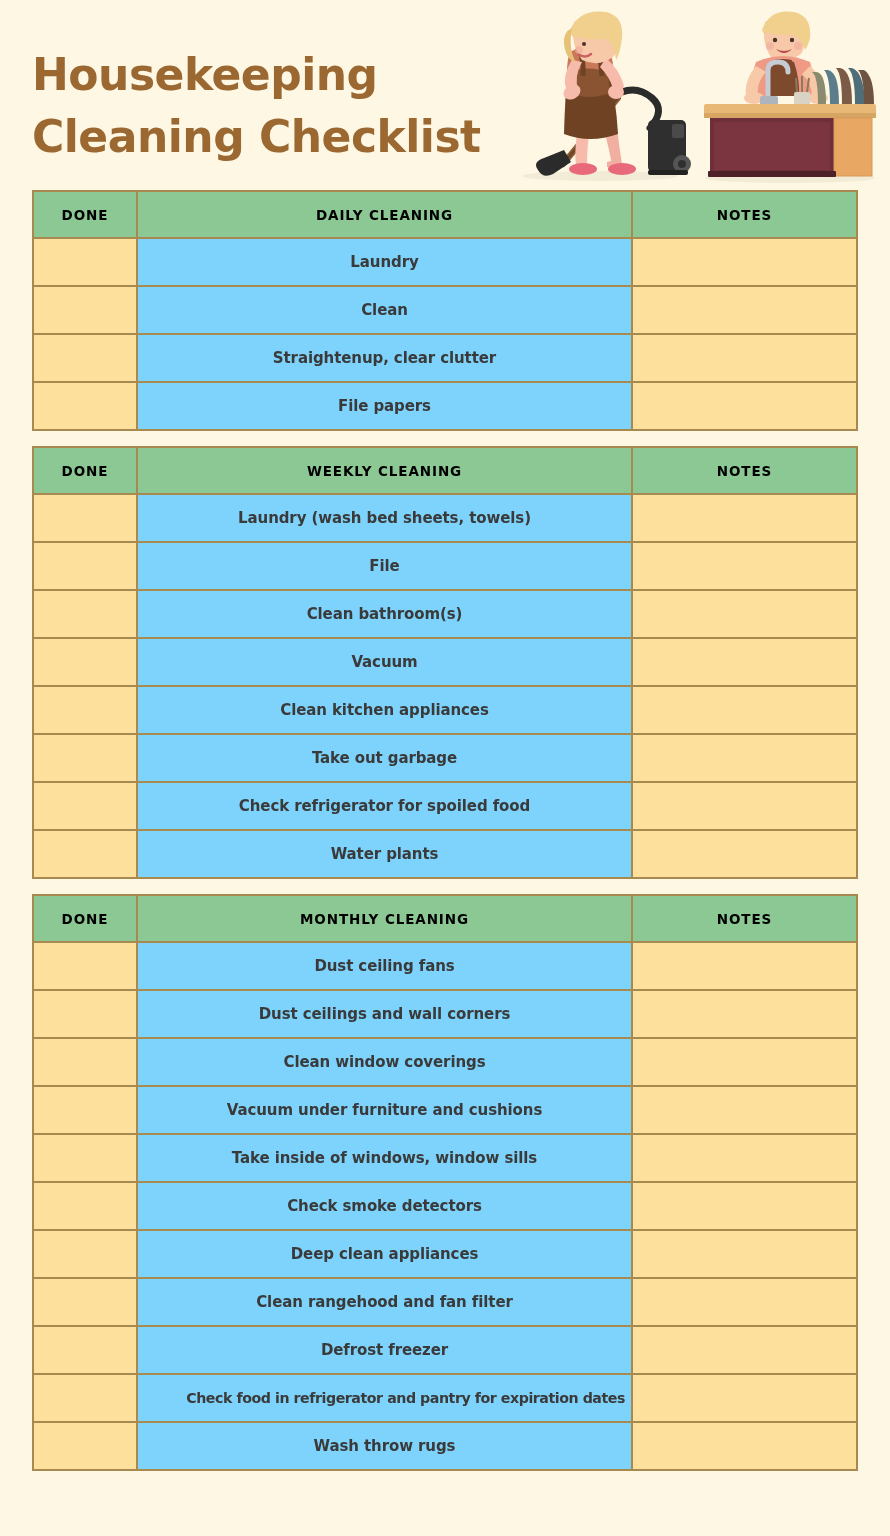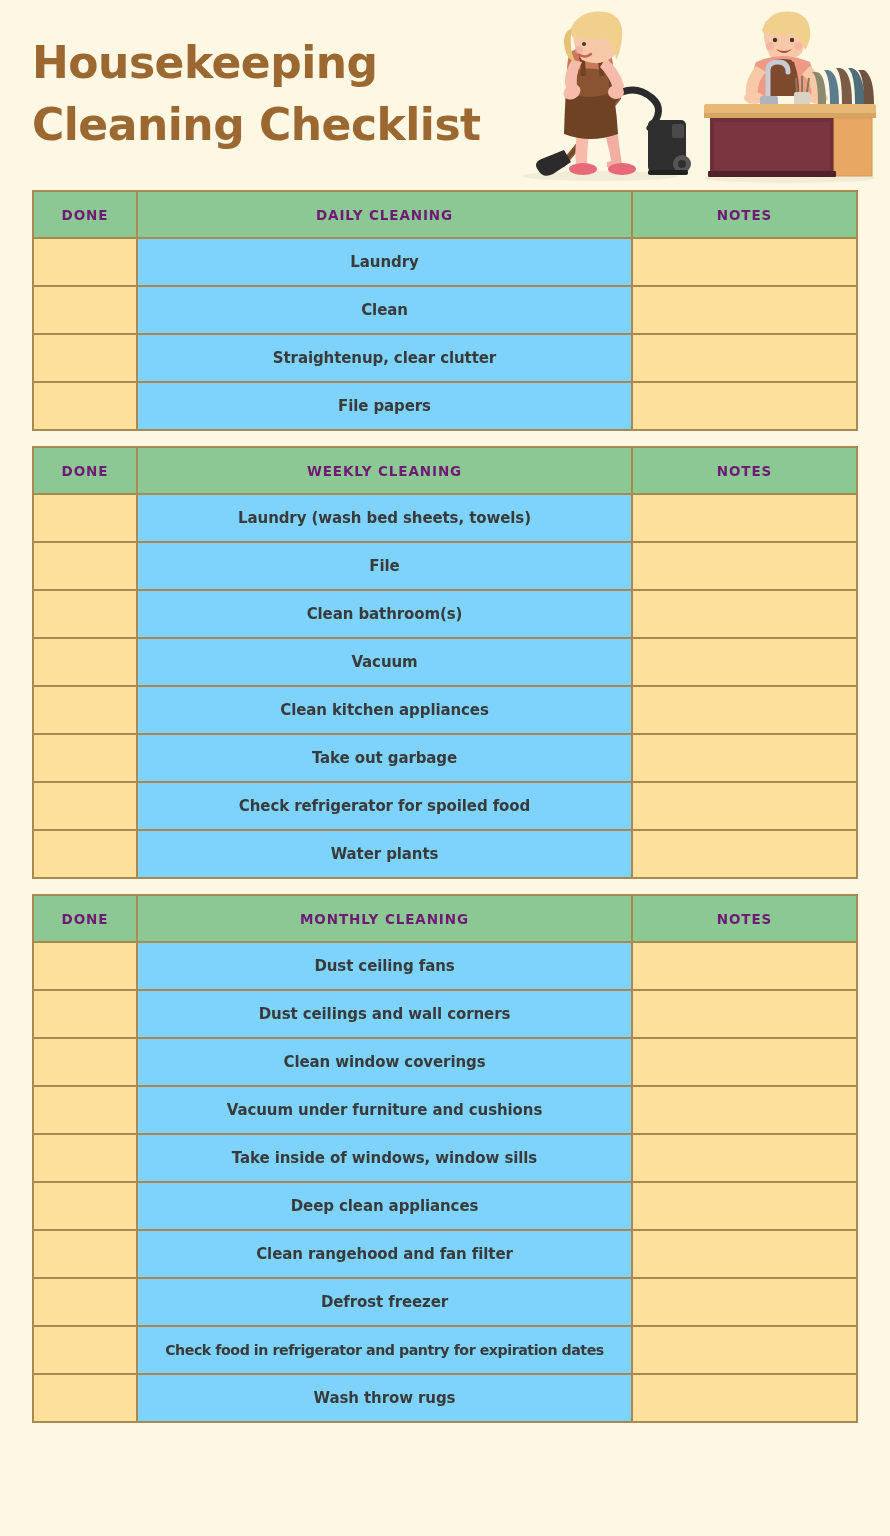--- a/index.html
+++ b/index.html
@@ -23,21 +23,21 @@
 
   
   .header {
     position: relative;
     height: 186px;
     padding: 0;
   }
   .title-block {
     position: absolute;
     left: 32px;
-    top: 32px;
+    top: 44px;
     width: 500px;
   }
   .title-line {
     font-family: "DejaVu Sans", sans-serif;
     font-weight: 900;
     font-size: 44px;
     line-height: 62px;
     letter-spacing: -0.5px;
     color: #9A6830;
     white-space: nowrap;
@@ -65,21 +65,21 @@
     border-collapse: collapse;
     table-layout: fixed;
     border: 2px solid #A8894F;
   }
   .checklist-table col.c-done { width: 104px; }
   .checklist-table col.c-task { width: 495px; }
   .checklist-table col.c-notes { width: 225px; }
 
   .checklist-table th {
     background: #8CC894;
-    color: #701a75;
+    color: #000000;
     font-family: "DejaVu Sans", sans-serif;
     font-weight: 900;
     font-size: 13.5px;
     letter-spacing: 0.9px;
     height: 45px;
     text-align: center;
     vertical-align: middle;
     border: 2px solid #A8894F;
     padding: 0;
     text-transform: uppercase;
@@ -99,20 +99,21 @@
     color: #3A3A3A;
     font-family: "DejaVu Sans", sans-serif;
     font-weight: 800;
     font-size: 15px;
     letter-spacing: -0.1px;
     white-space: nowrap;
   }
   .cell-task.tight {
     font-size: 14.2px;
     letter-spacing: -0.45px;
+    text-align: right;
   }
 </style>
 </head>
 <body>
 
 <div class="page">
 
   <div class="header">
     <div class="title-block">
       <div class="title-line">Housekeeping</div>
@@ -355,20 +356,25 @@
           <td class="cell-task">Vacuum under furniture and cushions</td>
           <td class="cell-notes"></td>
         </tr>
         <tr>
           <td class="cell-done"></td>
           <td class="cell-task">Take inside of windows, window sills</td>
           <td class="cell-notes"></td>
         </tr>
         <tr>
           <td class="cell-done"></td>
+          <td class="cell-task">Check smoke detectors</td>
+          <td class="cell-notes"></td>
+        </tr>
+        <tr>
+          <td class="cell-done"></td>
           <td class="cell-task">Deep clean appliances</td>
           <td class="cell-notes"></td>
         </tr>
         <tr>
           <td class="cell-done"></td>
           <td class="cell-task">Clean rangehood and fan filter</td>
           <td class="cell-notes"></td>
         </tr>
         <tr>
           <td class="cell-done"></td>

